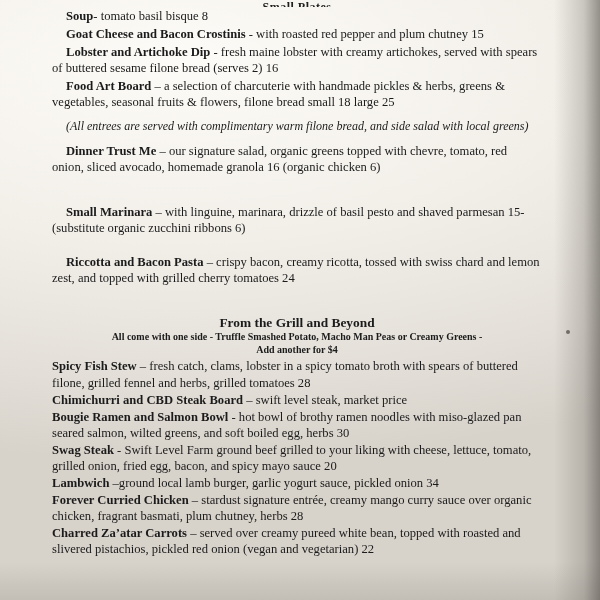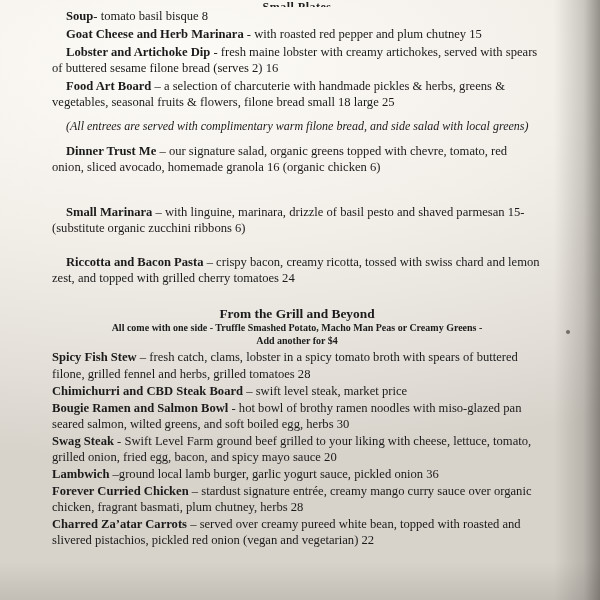--- a/index.html
+++ b/index.html
@@ -73,21 +73,21 @@
     font-size: 12px;
     text-indent: 14px;
     margin: 8px 0 9px 0;
     line-height: 1.25;
   }
   .gap-md { height: 11px; }
   .gap-lg { height: 16px; }
 
   .sect {
     text-align: center;
-    margin: 19px 0 2px 0;
+    margin: 28px 0 2px 0;
   }
   .sect .sect-title {
     font-weight: bold;
     font-size: 13.4px;
     line-height: 1.2;
   }
   .sect .sect-sub {
     font-weight: bold;
     font-size: 10px;
     line-height: 1.28;
@@ -112,21 +112,21 @@
 
   <div class="sheet">
 
     <div class="cut-title">Small Plates</div>
 
     <div>
       <p class="entry">
         <span class="nm">Soup</span><span>-</span> <span>tomato basil bisque 8</span>
       </p>
       <p class="entry">
-        <span class="nm">Goat Cheese and Herb Marinara</span> <span>-</span> <span>with roasted red pepper and plum chutney 15</span>
+        <span class="nm">Goat Cheese and Bacon Crostinis</span> <span>-</span> <span>with roasted red pepper and plum chutney 15</span>
       </p>
       <p class="entry">
         <span class="nm">Lobster and Artichoke Dip</span> <span>-</span> <span>fresh maine lobster with creamy artichokes, served with spears of buttered sesame filone bread (serves 2) 16</span>
       </p>
       <p class="entry">
         <span class="nm">Food Art Board</span> <span>–</span> <span>a selection of charcuterie with handmade pickles &amp; herbs, greens &amp; vegetables, seasonal fruits &amp; flowers, filone bread  small 18 large 25</span>
       </p>
     </div>
 
     <p class="note">(All entrees are served with complimentary warm filone bread, and side salad with local greens)</p>
@@ -159,21 +159,21 @@
       <p class="entry noind">
         <span class="nm">Chimichurri and CBD Steak Board</span> <span>–</span> <span>swift level steak, market price</span>
       </p>
       <p class="entry noind">
         <span class="nm">Bougie Ramen and Salmon Bowl</span> <span>-</span> <span>hot bowl of brothy ramen noodles with miso-glazed pan seared salmon, wilted greens, and soft boiled egg, herbs 30</span>
       </p>
       <p class="entry noind">
         <span class="nm">Swag Steak</span> <span>-</span> <span>Swift Level Farm ground beef grilled to your liking with cheese, lettuce, tomato, grilled onion, fried egg, bacon, and spicy mayo sauce 20</span>
       </p>
       <p class="entry noind">
-        <span class="nm">Lambwich</span> <span>–</span><span>ground local lamb burger, garlic yogurt sauce, pickled onion 36</span>
+        <span class="nm">Lambwich</span> <span>–</span><span>ground local lamb burger, garlic yogurt sauce, pickled onion 34</span>
       </p>
       <p class="entry noind">
         <span class="nm">Forever Curried Chicken</span> <span>–</span> <span>stardust signature entrée, creamy mango curry sauce over organic chicken, fragrant basmati, plum chutney, herbs 28</span>
       </p>
       <p class="entry noind">
         <span class="nm">Charred Za’atar Carrots</span> <span>–</span> <span>served over creamy pureed white bean, topped with roasted and slivered pistachios, pickled red onion (vegan and vegetarian) 22</span>
       </p>
     </div>
 
   </div>

